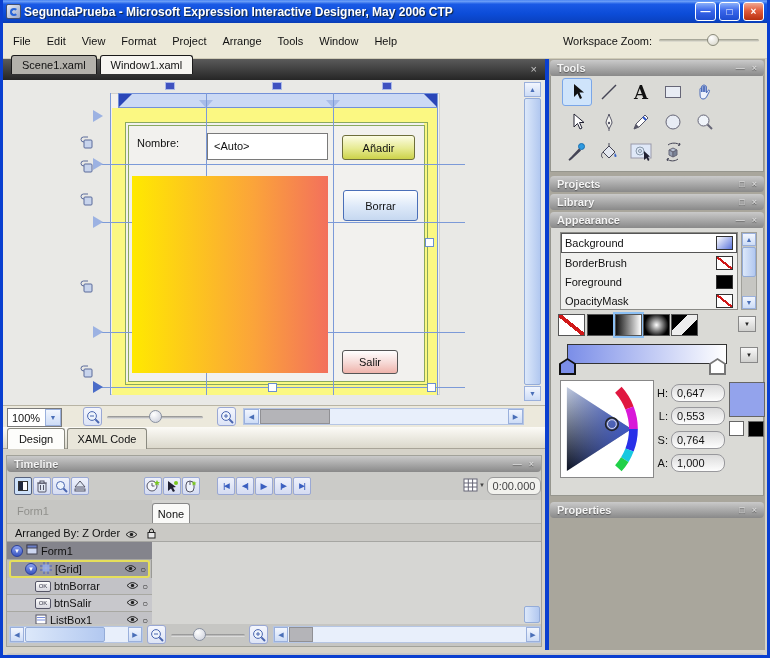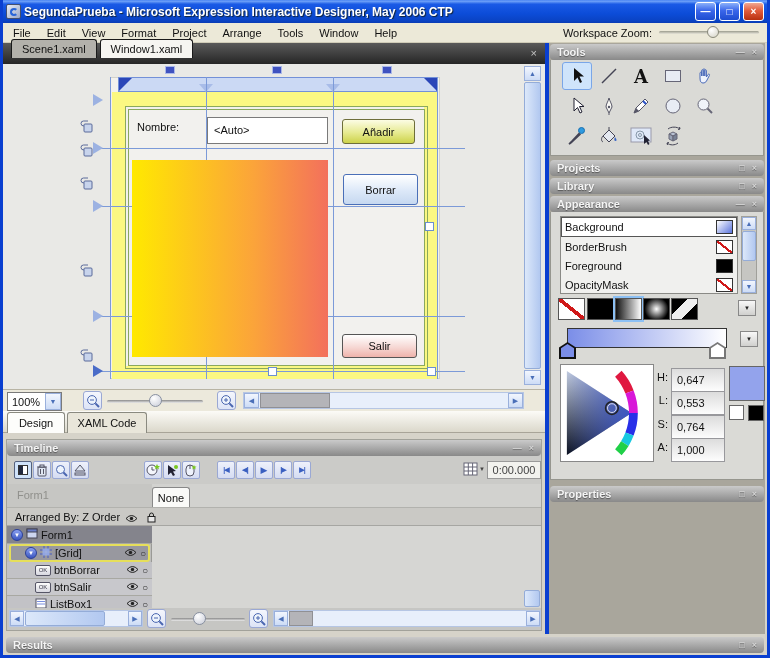--- a/index.html
+++ b/index.html
@@ -7,21 +7,21 @@
 #win{position:relative;width:770px;height:658px;background:#d6d3c9;border:3px solid #0a3fd0;border-top:0;overflow:hidden}
 .abs{position:absolute}
 
 #titlebar{height:23px;background:linear-gradient(180deg,#4a84f2 0%,#6a9ef8 6%,#1a5ae6 18%,#0c4cd8 60%,#0a43c4 90%,#0a3cb4 100%);display:flex;align-items:center;padding:0 3px;gap:3px}
 #appicon{width:15px;height:15px;border-radius:2px;background:linear-gradient(135deg,#e8ecf4,#9aa8c8);border:1px solid #44506e;position:relative}
 #appicon i{position:absolute;left:3px;top:3px;width:8px;height:8px;border:2px solid #2a66d8;border-radius:50%;border-right-color:transparent}
 #title{flex:1;color:#fff;font-weight:bold;font-size:12px;text-shadow:1px 1px 1px #123;white-space:nowrap;overflow:hidden}
 .wbtn{width:21px;height:19px;border:1px solid #fff;border-radius:3px;display:flex;align-items:center;justify-content:center;color:#fff;font-weight:bold;font-size:10px;background:linear-gradient(180deg,#8ab0fa,#3a66ea 45%,#1e4cd0)}
 .wbtn.close{background:linear-gradient(180deg,#f0a894,#e25c3c 45%,#b83010)}
 
-#menubar{height:20px;background:#ece9d8;display:flex;align-items:center;padding:0 2px;border-bottom:1px solid #d0ccb8}
+#menubar{height:36px;background:#ece9d8;display:flex;align-items:center;padding:0 2px;border-bottom:1px solid #d0ccb8}
 .mitem{padding:2px 8px}
 #wszoom{margin-left:auto;display:flex;align-items:center;gap:7px;padding-right:6px}
 #wstrack{width:100px;height:3px;background:linear-gradient(#9a9a8c,#e8e6da);border-radius:2px;position:relative}
 #wsthumb{position:absolute;left:48px;top:-5px;width:12px;height:12px;border-radius:50%;border:1px solid #8a8a7a;background:radial-gradient(circle at 35% 30%,#fff,#d4d2c4)}
 
 #main{display:flex;height:591px}
 #leftcol{width:542px;display:flex;flex-direction:column;background:#d6d3c9}
 #splitter{width:4px;background:#0a3fd0}
 #rightcol{width:216px;background:#a9a69c;padding:1px 1px 0 1px}
 
@@ -61,21 +61,21 @@
 .tbtn.sel{background:#cfe2fa;border-color:#55617e}
 .trbtn{font-size:7px;letter-spacing:-1px;font-weight:bold}
 .exp{width:12px;height:12px;border-radius:50%;background:linear-gradient(#8aa0f0,#3a55c0);color:#fff;font-size:6px;display:flex;align-items:center;justify-content:center;border:1px solid #2a3f9a}
 .okico{width:16px;height:11px;border:1px solid #556;border-radius:2px;background:linear-gradient(#fdfdfd,#d8d8e0);font-size:6px;display:flex;align-items:center;justify-content:center;color:#334}
 .circ{font-size:10px;color:#333}
 .trow{position:absolute;display:flex;align-items:center;gap:3px;border-bottom:1px solid #a8a8a2}
 
 .pbody{background:#dadad6;border:1px solid #96968e;border-top:0;position:relative}
 .tool{position:absolute;width:30px;height:28px;display:flex;align-items:center;justify-content:center;border:1px solid transparent;border-radius:3px}
 .tool.sel{background:#cfe4fb;border:1px solid #7aa6e8}
-.fld{position:absolute;width:54px;height:24px;border:1px solid #98989c;border-radius:0;background:linear-gradient(#dcdcdc,#fdfdfd);display:flex;align-items:center;padding-left:5px}
+.fld{position:absolute;width:54px;height:18px;border:1px solid #98989c;border-radius:8px;background:linear-gradient(#dcdcdc,#fdfdfd);display:flex;align-items:center;padding-left:5px}
 .flbl{position:absolute;width:16px;text-align:right}
 .ddbtn{position:absolute;width:18px;height:16px;background:linear-gradient(#f8f8f8,#d0d0ce);border:1px solid #888;display:flex;align-items:center;justify-content:center;font-size:6px;color:#222}
 .swnull{background:linear-gradient(to top right,#fff 44%,#d01818 44%,#d01818 56%,#fff 56%)}
 .brbtn{position:absolute;width:27px;height:22px;border:1px solid #555}
 .gstop{position:absolute;width:17px;height:17px;clip-path:polygon(50% 0,100% 32%,100% 100%,0 100%,0 32%)}
 .gstop i{position:absolute;left:2px;top:2px;right:2px;bottom:2px;clip-path:polygon(50% 0,100% 32%,100% 100%,0 100%,0 32%)}
 #resbar{margin:3px 3px 0 3px}
 .lockico{position:absolute}
 </style>
 </head>
@@ -175,21 +175,21 @@
         <span class="lockico" style="left:77px;top:285px"><svg width="13" height="13">
               <rect x="4" y="4" width="8" height="8" rx="1" fill="#c8d4ec" stroke="#5a6a9a"></rect>
               <path d="M4,6 Q1,6 1,3.5 Q1,1 3.5,1 L8,1" fill="none" stroke="#5a6a9a"></path>
             </svg></span>
 
         <div class="abs" style="left:134px;top:57px">Nombre:</div>
         <div class="abs" style="left:204px;top:53px;width:121px;height:27px;background:#fff;border:1px solid #7a7a7a;line-height:25px;padding-left:6px"><span>&lt;Auto&gt;</span></div>
         <div class="cbtn" style="left:339px;top:55px;width:73px;height:25px;background:linear-gradient(#fcfce4,#e6ea90 55%,#ccd24a);border-color:#6e6e3a">Añadir</div>
         <div class="abs" style="left:129px;top:96px;width:196px;height:197px;background:linear-gradient(90deg,#ffe900 0%,#fba43a 62%,#f3705c 100%)"></div>
         <div class="cbtn" style="left:340px;top:110px;width:75px;height:31px;background:linear-gradient(#ffffff,#dce8f8 55%,#c6d8f0);border-color:#4a6fb8">Borrar</div>
-        <div class="cbtn" style="left:339px;top:270px;width:75px;height:24px;background:linear-gradient(#ffffff,#f6d8d4 55%,#efb3ab);border-color:#555">Salir</div>
+        <div class="cbtn" style="left:339px;top:270px;width:56px;height:24px;background:linear-gradient(#ffffff,#f6d8d4 55%,#efb3ab);border-color:#555">Salir</div>
 
         <div class="hndl" style="left:265px;top:303px"></div>
         <div class="hndl" style="left:424px;top:303px"></div>
         <div class="hndl" style="left:422px;top:158px"></div>
 
         <div class="abs sbbtn" style="left:521px;top:2px;width:17px;height:15px">▲</div>
         <div class="abs sbth" style="left:521px;top:18px;width:17px;height:287px"></div>
         <div class="abs sbbtn" style="left:521px;top:306px;width:17px;height:15px">▼</div>
       </div>
 
@@ -288,21 +288,21 @@
           <span class="abs" style="left:456px;top:6px;display:flex;align-items:center;gap:1px">
               <svg width="15" height="14">
                 <rect x="1" y="1" width="13" height="12" fill="#fff" stroke="#667"></rect>
                 <line x1="5.3" y1="1" x2="5.3" y2="13" stroke="#667"></line>
                 <line x1="9.6" y1="1" x2="9.6" y2="13" stroke="#667"></line>
                 <line x1="1" y1="5" x2="14" y2="5" stroke="#667"></line>
                 <line x1="1" y1="9" x2="14" y2="9" stroke="#667"></line>
               </svg>
               <span style="font-size:6px;color:#444">▼</span>
             </span>
-          <span class="abs" style="left:480px;top:5px;width:54px;height:18px;background:#f2f2ee;border:1px solid #999;border-radius:0;display:flex;align-items:center;justify-content:center;color:#444">0:00.000</span>
+          <span class="abs" style="left:480px;top:5px;width:54px;height:18px;background:#f2f2ee;border:1px solid #999;border-radius:6px;display:flex;align-items:center;justify-content:center;color:#444">0:00.000</span>
         </div>
 
         <div class="abs" style="left:0;top:44px;width:100%;height:23px;background:#c6c6c3">
           <span class="abs" style="left:10px;top:5px;color:#90908c">Form1</span>
           <span class="abs" style="left:145px;top:0;right:0;height:23px;background:#d2d2cf"></span>
           <span class="abs" style="left:145px;top:3px;width:38px;height:20px;background:#fafaf8;border:1px solid #888;border-bottom:0;border-radius:3px 3px 0 0;display:flex;align-items:center;justify-content:center">None</span>
         </div>
 
         <div class="abs" style="left:0;top:67px;width:100%;height:19px;background:#cac9c5;border-top:1px solid #b2b2ae;border-bottom:1px solid #a6a6a2">
           <span class="abs" style="left:8px;top:3px">Arranged By: Z Order</span>

